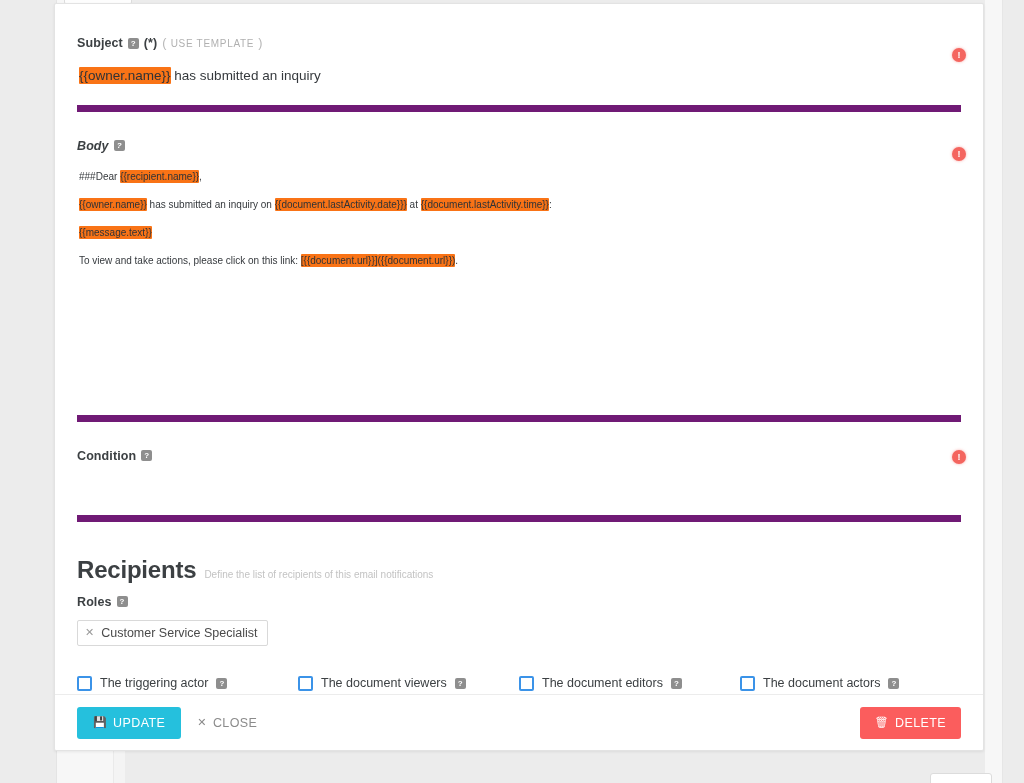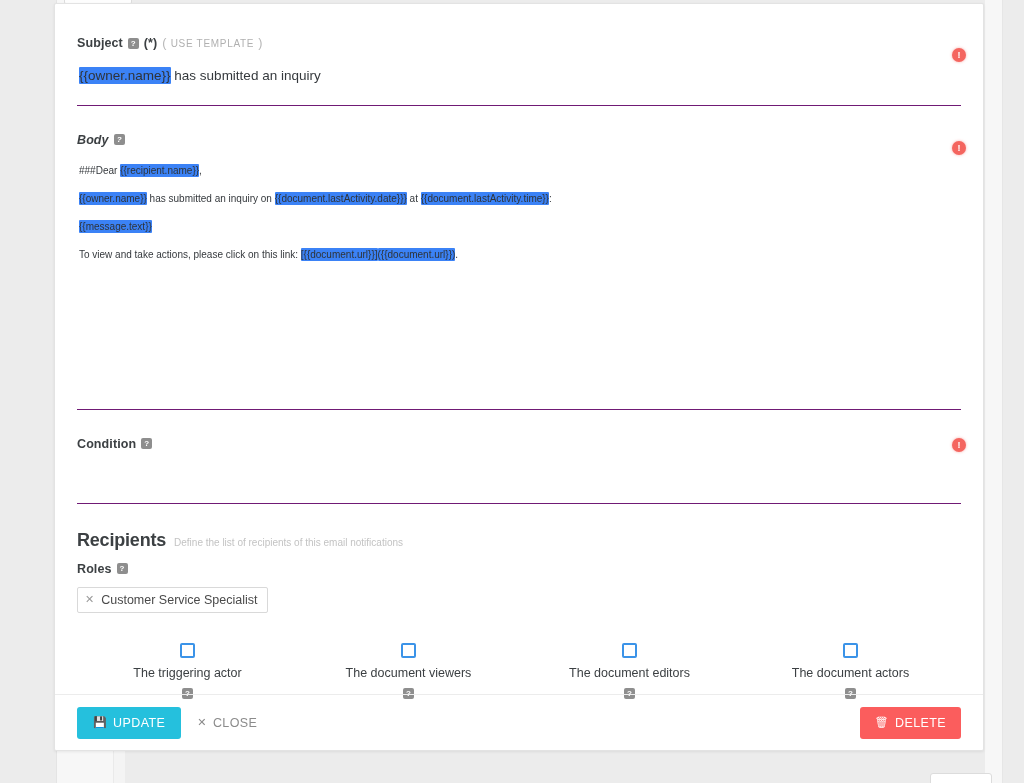--- a/index.html
+++ b/index.html
@@ -49,21 +49,21 @@
   }
   .card-inner {
     position: relative;
     padding: 0 22px;
     height: 100%;
   }
 
   
   .section {
     position: relative;
-    border-bottom: 1px solid #701a75;
+    border-bottom: 7px solid #701a75;
   }
   .section.no-rule { border-bottom: none; }
 
   .field-label {
     font-size: 12.5px;
     font-weight: bold;
     color: #3c4043;
     letter-spacing: .1px;
     display: flex;
     align-items: center;
@@ -119,21 +119,21 @@
 
   
   .editor {
     font-size: 13px;
     color: #35393d;
     line-height: 1;
     outline: none;
   }
 
   .tok {
-    background: #3b82f6;
+    background: #f97316;
     color: #2f3337;
     border-radius: 1px;
     padding: 1px 0;
   }
 
   
   .subject-head { padding-top: 32px; }
   .subject-body { padding: 19px 0 22px 2px; font-size: 13.5px; }
 
   
@@ -146,24 +146,25 @@
   .cond-area  { height: 52px; }
 
   
   .recip-head {
     padding-top: 26px;
     display: flex;
     align-items: baseline;
     gap: 8px;
   }
   .recip-title {
-    font-size: 18px;
+    font-size: 24px;
     font-weight: bold;
     color: #3c4043;
     letter-spacing: -.2px;
+    margin-top: 8px;
   }
   .recip-sub {
     font-size: 10px;
     color: #c3c3c3;
   }
   .roles-label { padding-top: 11px; }
 
   .chip {
     display: inline-flex;
     align-items: center;
@@ -187,21 +188,20 @@
     padding-top: 30px;
     padding-bottom: 26px;
   }
   .cb-item {
     width: 228px;
     display: flex;
     align-items: center;
     gap: 8px;
     font-size: 12.5px;
     color: #3c4043;
-    flex-direction: column;
   }
   .cb-box {
     width: 15px; height: 15px;
     border: 2px solid #3b93e8;
     border-radius: 2px;
     background: #fff;
     flex: 0 0 auto;
     cursor: pointer;
   }
 

